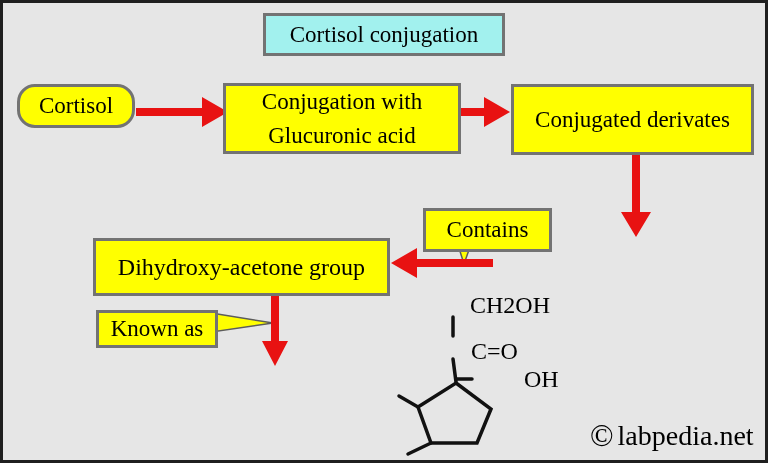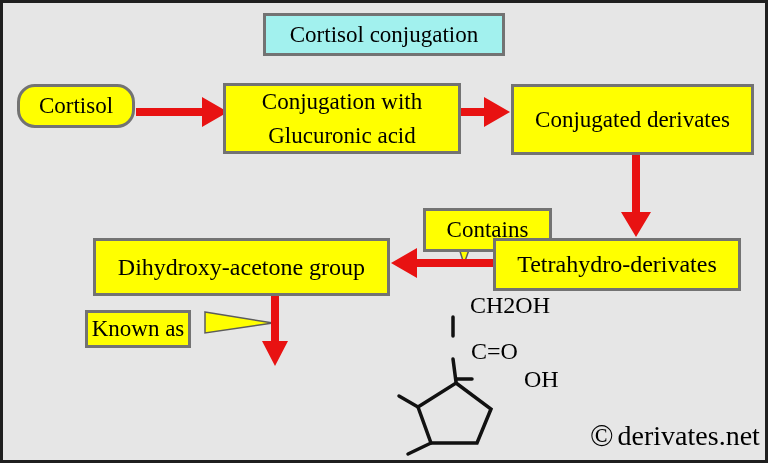--- a/index.html
+++ b/index.html
@@ -106,36 +106,33 @@
   </div>
 
   <div class="box" style="left:511px;top:84px;width:243px;height:71px;">
     <span>Conjugated derivates</span>
   </div>
 
   <div class="box" style="left:423px;top:168px;width:129px;height:44px;margin-top:40px;">
     <span>Contains</span>
   </div>
 
-  <div class="box big" style="left:493px;top:238px;width:248px;height:53px;">
-    <span>Tetrahydro-derivates</span>
-  </div>
 
   <div class="box big" style="left:93px;top:238px;width:297px;height:58px;">
     <span>Dihydroxy-acetone group</span>
   </div>
 
-  <div class="box" style="left:85px;top:310px;width:106px;height:38px;">
+  <div class="box" style="left:96px;top:310px;width:122px;height:38px;">
     <span>Known as</span>
   </div>
 
 
   <div class="chem-label" style="left:430px;top:293px;">CH2OH</div>
   <div class="chem-label" style="left:431px;top:339px;">C=O</div>
   <div class="chem-label" style="left:484px;top:367px;">OH</div>
 
   <div class="watermark">
     <span class="copyright">©</span>
-    <span class="wm-text">derivates.net</span>
+    <span class="wm-text">labpedia.net</span>
   </div>
 
   <div class="frame"></div>
 </div>
 
 </body></html>

